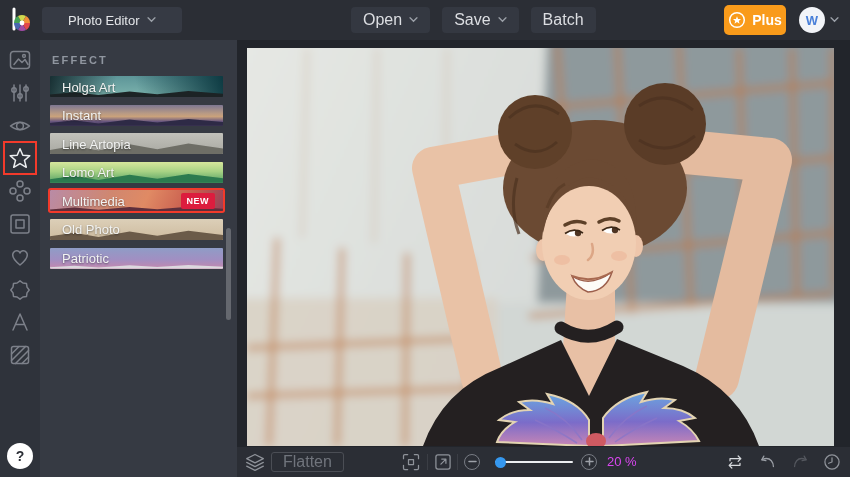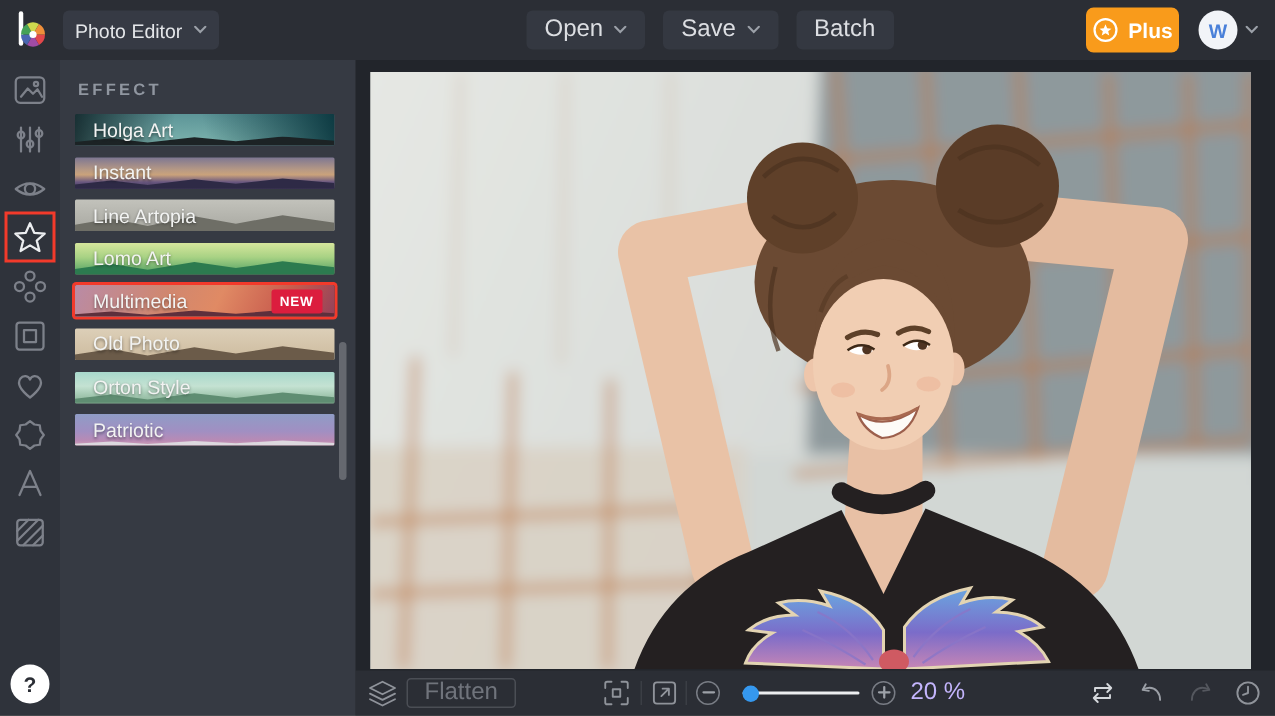--- a/index.html
+++ b/index.html
@@ -4,21 +4,21 @@
 <style>
   * { margin:0; padding:0; box-sizing:border-box; }
   html,body { width:850px; height:477px; overflow:hidden; background:#22252b;
               font-family:"Liberation Sans", sans-serif; }
   .app { position:relative; width:850px; height:477px; }
 
   
   .topbar { position:absolute; left:0; top:0; width:850px; height:40px;
             background:#2b2e35; z-index:30; display:flex; align-items:center; }
   .logo { position:absolute; left:9px; top:6px; width:26px; height:28px; cursor:pointer; }
-  .menu-btn { position:absolute; left:42px; top:7px; height:26px; padding:0 8px;
+  .menu-btn { position:absolute; left:42px; top:7px; height:26px; padding:0 26px;
               background:#363a44; border:none; border-radius:4px; color:#e4e6e9;
               font-size:13px; display:flex; align-items:center; gap:7px; cursor:pointer;
               font-family:inherit; }
   .tb-center { position:absolute; left:351px; top:7px; display:flex; gap:12px; }
   .tb-btn { height:26px; padding:0 12px; background:#343841; border:none; border-radius:4px;
             color:#dcdee2; font-size:16px; display:flex; align-items:center; gap:7px;
             cursor:pointer; font-family:inherit; }
   .chev { width:9px; height:6px; }
   .chev path { stroke:#9ba0a8; stroke-width:1.6; fill:none; stroke-linecap:round; }
   .plus-btn { position:absolute; left:724px; top:5px; height:30px; width:62px;
@@ -95,21 +95,21 @@
              background:none; border:1px solid #4b4e55; border-radius:3px; color:#70747c;
              font-size:16px; cursor:pointer; font-family:inherit; }
   .bb-div { position:absolute; top:7px; width:1px; height:16px; background:#3b3e45; }
   .circle-btn { position:absolute; top:7px; width:16px; height:16px; border-radius:50%;
                 border:1.5px solid #787c84; background:none; color:#9da1a8; cursor:pointer;
                 font-size:12px; line-height:12px; font-family:inherit; padding:0; }
   .slider { position:absolute; left:258px; top:0; width:78px; height:30px; cursor:pointer; }
   .slider .track { position:absolute; left:0; top:14px; width:78px; height:2px; background:#eceef0; border-radius:1px; }
   .slider .handle { position:absolute; left:0; top:9.5px; width:11px; height:11px; border-radius:50%;
                     background:var(--slider-blue,#3598ef); }
-  .zoom-val { position:absolute; left:370px; top:0; line-height:30px; font-size:16px; color:#c4b5fd; }
+  .zoom-val { position:absolute; left:370px; top:0; line-height:30px; font-size:13px; color:#d946ef; }
 </style>
 </head>
 <body>
 
 <div class="app">
 
   <header class="topbar">
     <div class="logo">
       <svg viewBox="0 0 26 28">
         <path d="M5,3 V23" stroke="#fff" stroke-width="3" stroke-linecap="round" fill="none"></path>
@@ -256,24 +256,20 @@
     <div class="fx-row fx5 selected">
       <span class="fx-label">Multimedia</span>
       <span class="fx-badge">NEW</span>
     </div>
 
     <div class="fx-row fx6">
       <span class="fx-label">Old Photo</span>
 
     </div>
 
-    <div class="fx-row fx7">
-      <span class="fx-label">Orton Style</span>
-
-    </div>
 
     <div class="fx-row fx8">
       <span class="fx-label">Patriotic</span>
 
     </div>
   </div>
     <div class="scroll-thumb"></div>
   </aside>
 
   <main class="canvas">

